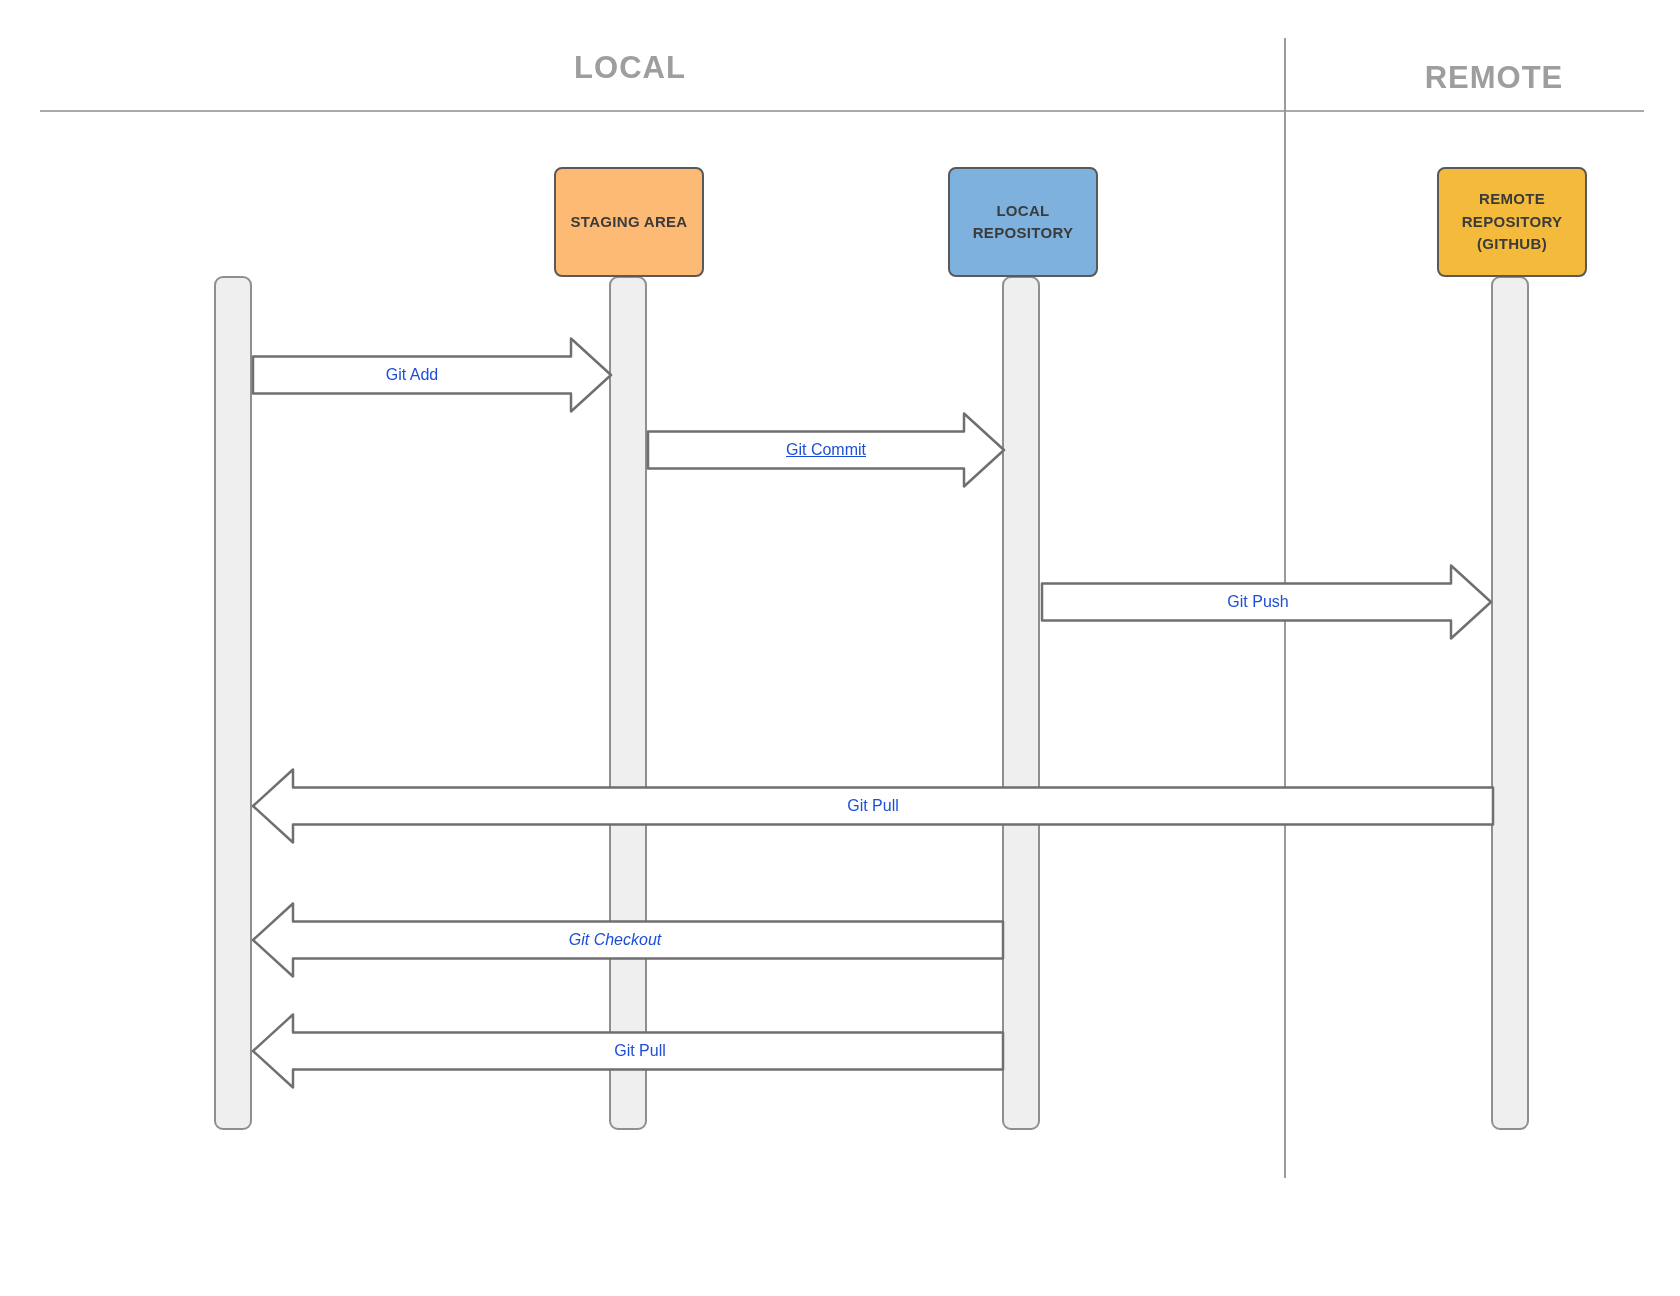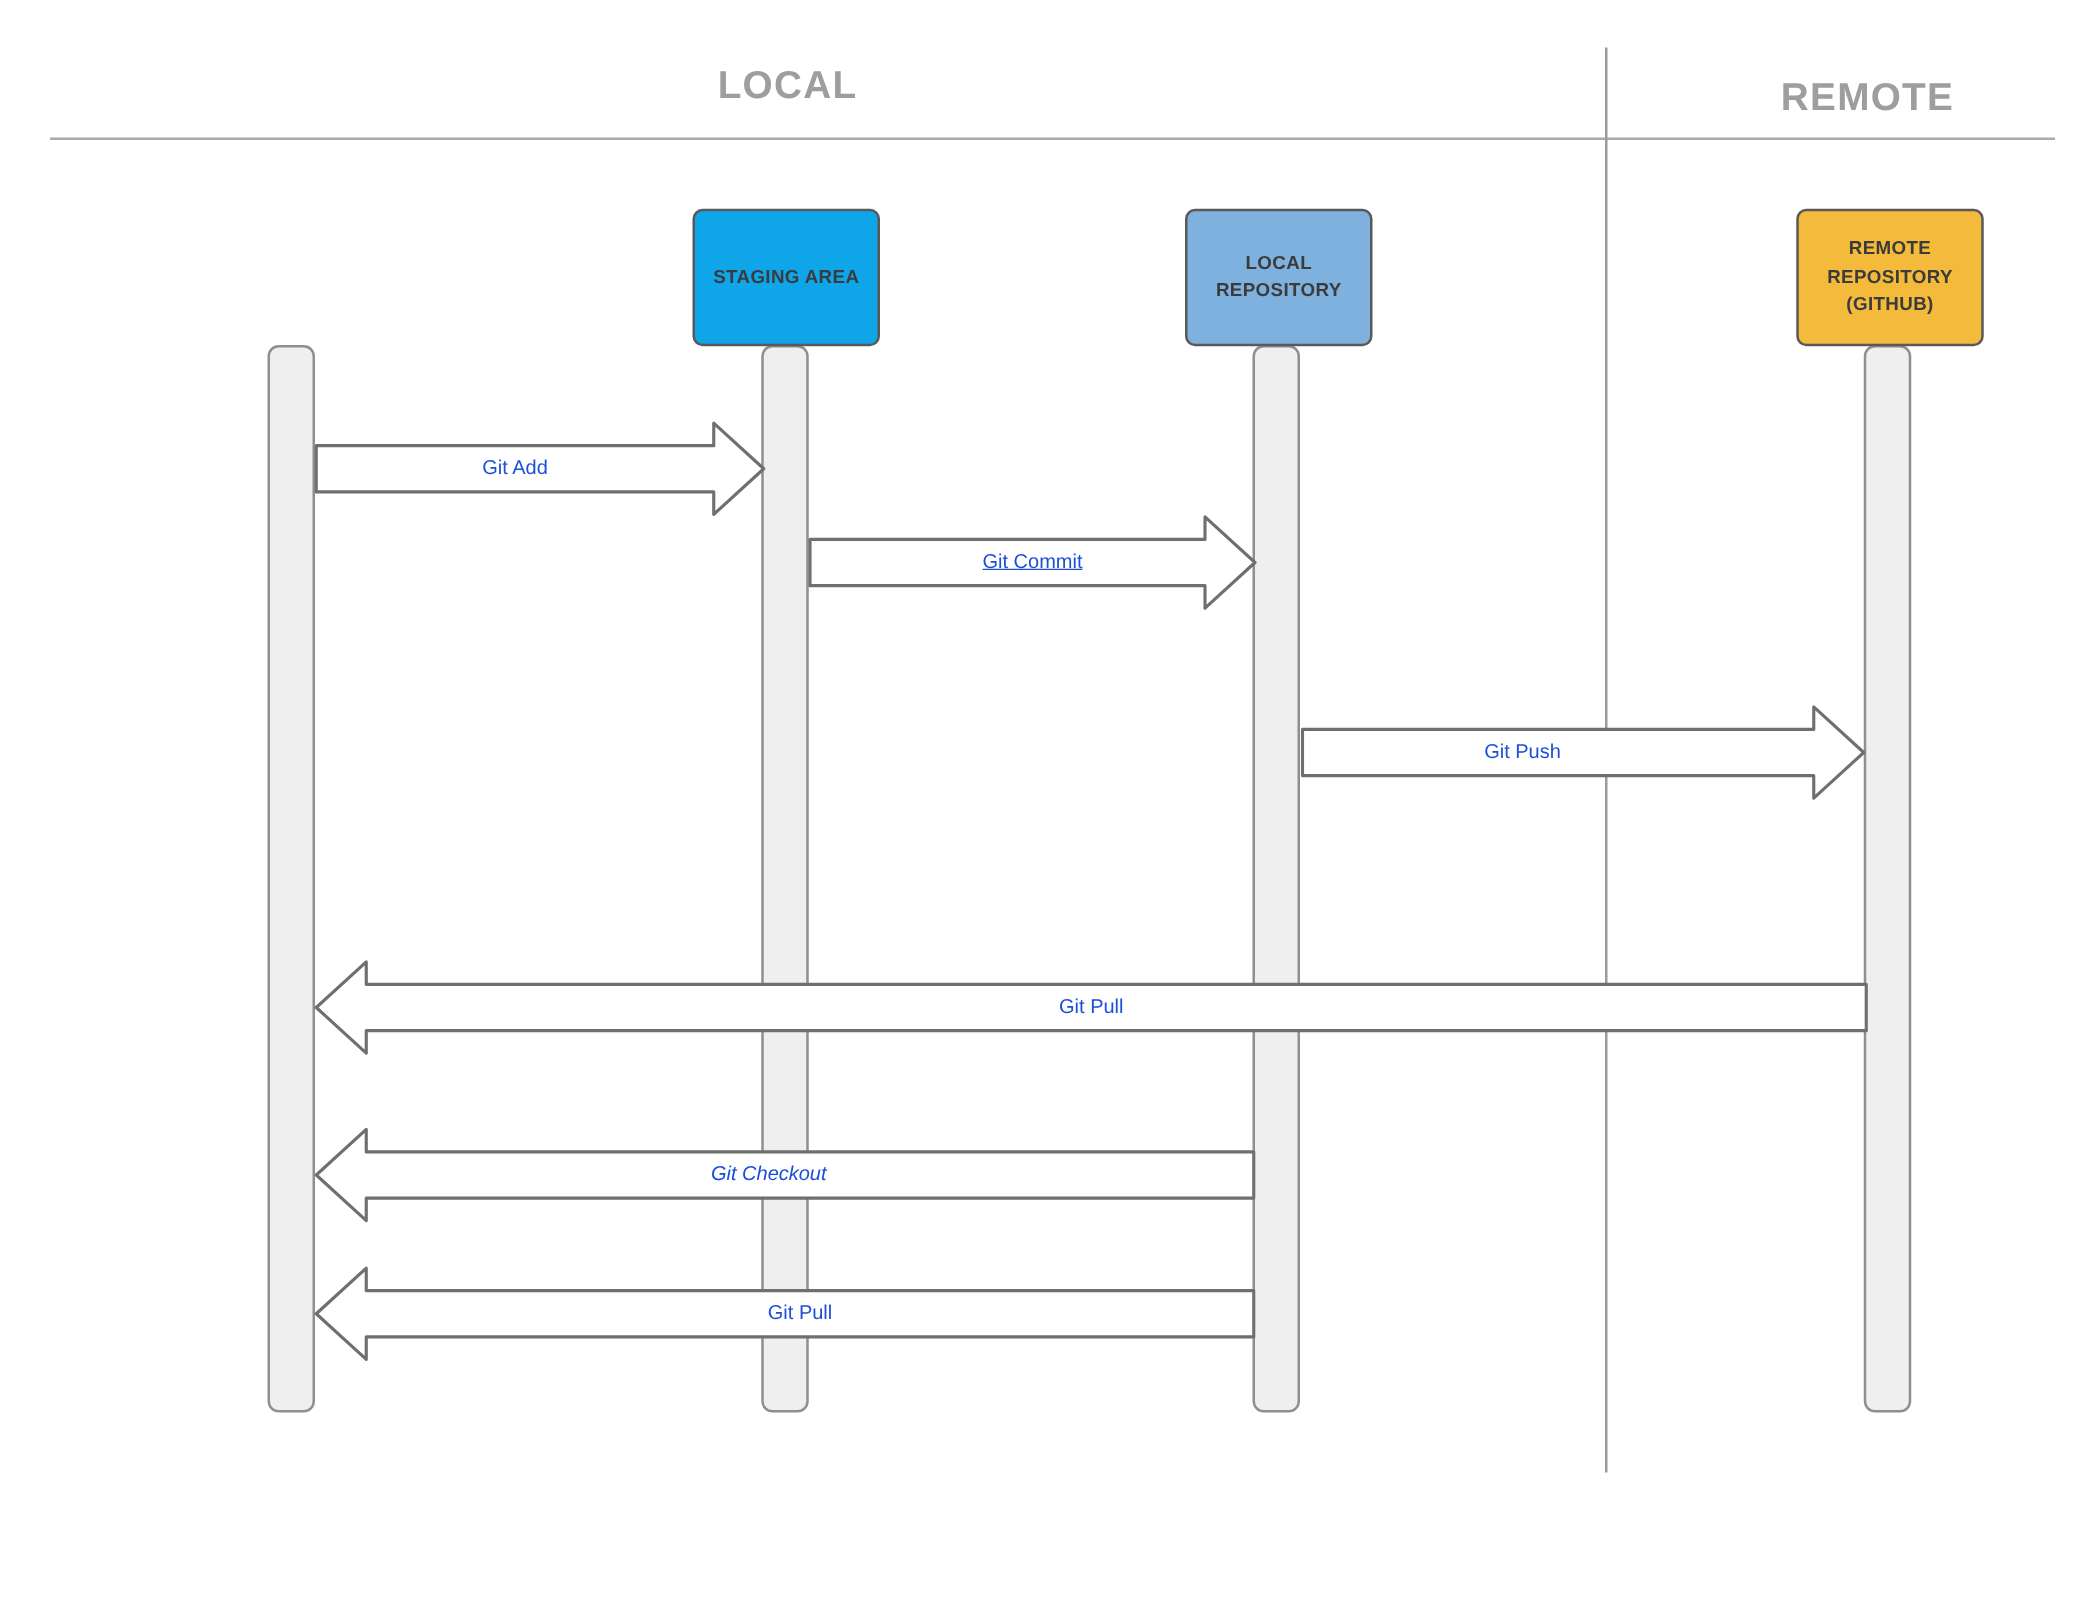--- a/index.html
+++ b/index.html
@@ -75,21 +75,21 @@
   }
   .arrow-label{
     position:absolute;
     transform:translate(-50%,-50%);
     font-size:16px;
     color:#1d4ed8;
     white-space:nowrap;
   }
   #label-git-add{left:412px;top:375px;}
   #label-git-commit{left:826px;top:450px;text-decoration:underline;}
-  #label-git-push{left:1218px;top:602px;}
+  #label-git-push{left:1258px;top:602px;}
   #label-git-pull{left:873px;top:806px;}
   #label-git-checkout{left:615px;top:940px;font-style:italic;}
   #label-git-merge{left:640px;top:1051px;}
 </style>
 </head>
 <body>
 
 <div id="canvas">
 
   <div class="zone-header" id="header-local">LOCAL</div>
@@ -112,21 +112,21 @@
     <polygon points="1003,1032.5 293,1032.5 293,1014.5 253,1051 293,1087.5 293,1069.5 1003,1069.5"></polygon>
   </svg>
 
   <div class="arrow-label" id="label-git-add">Git Add</div>
   <div class="arrow-label" id="label-git-commit">Git Commit</div>
   <div class="arrow-label" id="label-git-push">Git Push</div>
   <div class="arrow-label" id="label-git-pull">Git Pull</div>
   <div class="arrow-label" id="label-git-checkout">Git Checkout</div>
   <div class="arrow-label" id="label-git-merge">Git Pull</div>
 
-  <div class="node" id="node-staging" style="background-color: #0ea5e9;">
+  <div class="node" id="node-staging" style="background-color: #fdba74;">
     <div class="node-label">STAGING AREA</div>
   </div>
   <div class="node" id="node-local" style="background-color: rgb(126, 177, 221);">
     <div class="node-label">LOCAL
 REPOSITORY</div>
   </div>
   <div class="node" id="node-remote" style="background-color: rgb(244, 186, 59);">
     <div class="node-label">REMOTE
 REPOSITORY
 (GITHUB)</div>

